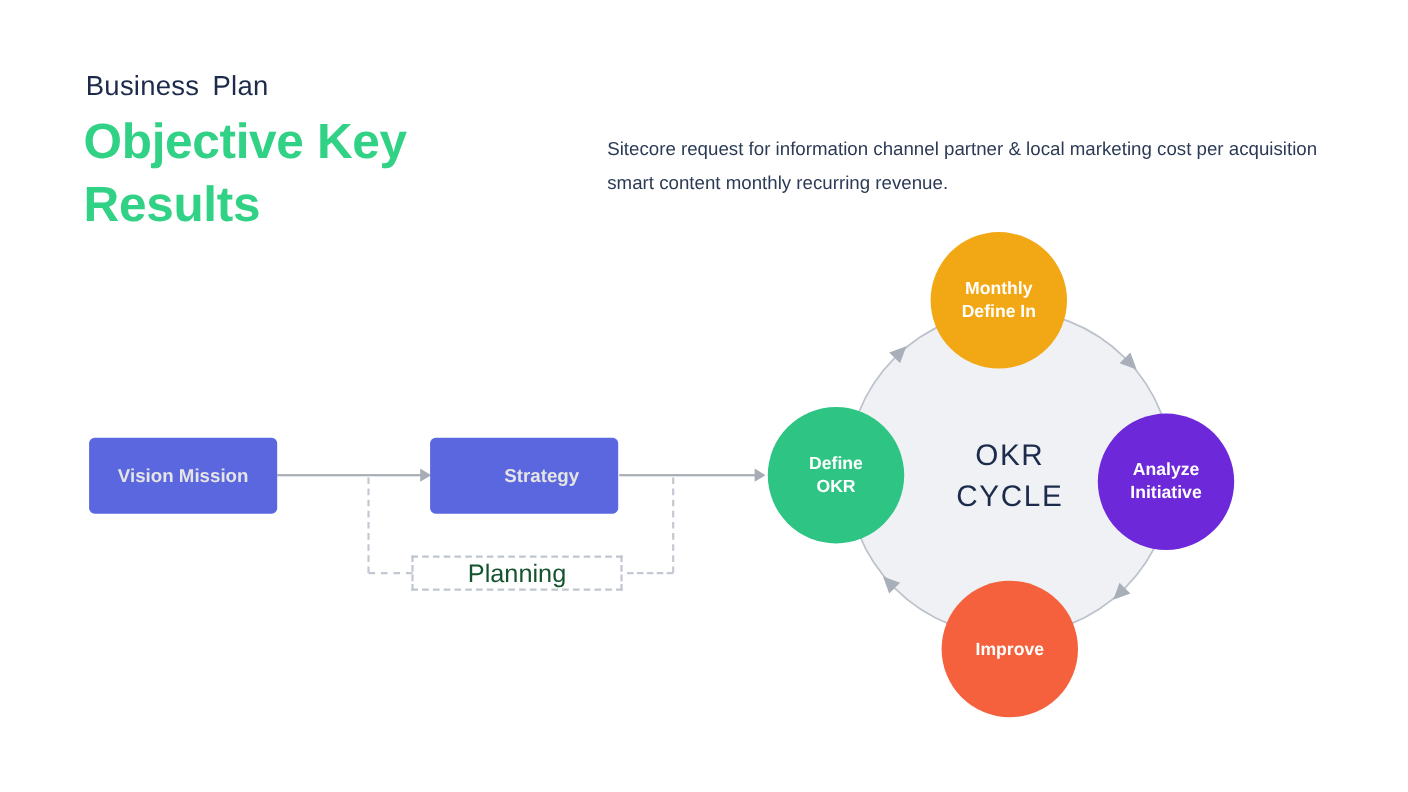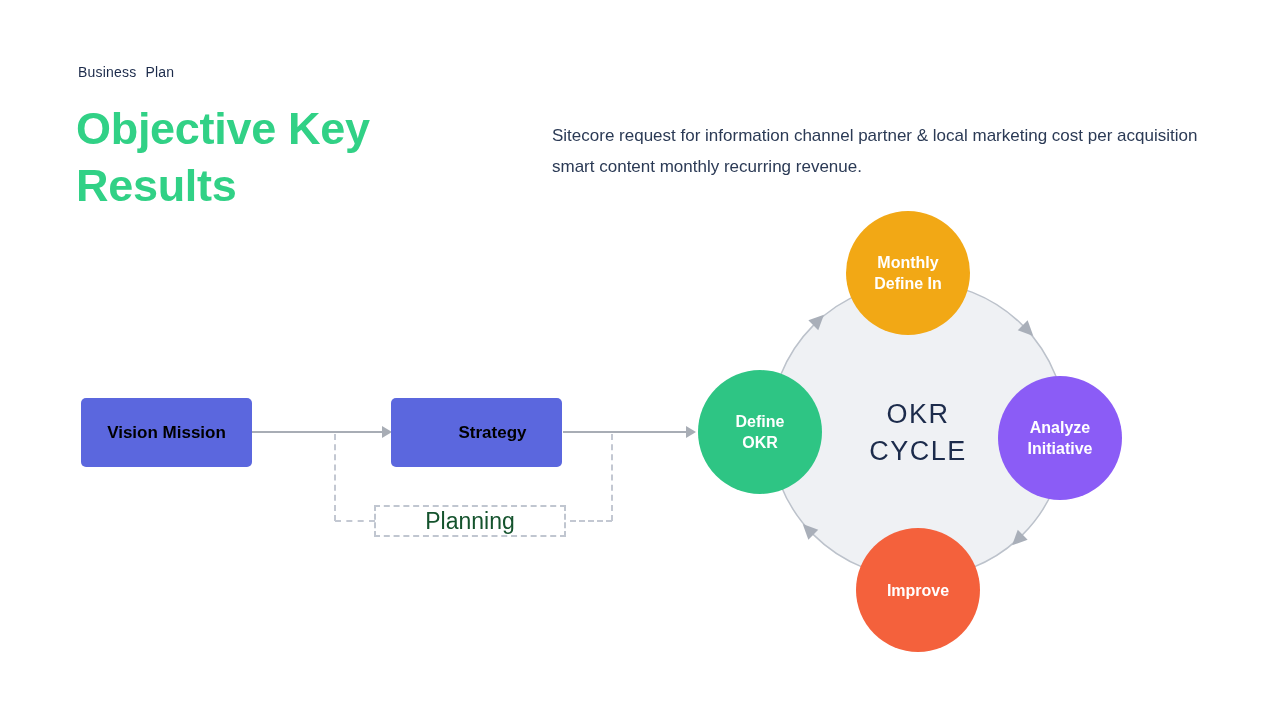--- a/index.html
+++ b/index.html
@@ -11,21 +11,21 @@
     width: 1280px;
     height: 720px;
     background: #ffffff;
     overflow: hidden;
   }
 
   
   .eyebrow {
     position: absolute;
     left: 78px; top: 64px;
-    font-size: 14px;
+    font-size: 25px;
     color: #1C2B4B;
     word-spacing: 5px;
     letter-spacing: 0.2px;
   }
   .title {
     position: absolute;
     left: 76px; top: 100px;
     width: 400px;
     font-size: 45px;
     line-height: 57px;
@@ -41,21 +41,21 @@
     color: #2B3A55;
     margin-top: 15px;
   }
 
   
   .flow-box {
     position: absolute;
     width: 171px; height: 69px;
     border-radius: 5px;
     display: flex; align-items: center; justify-content: center;
-    color: #000000;
+    color: #e5e5e5;
     font-size: 17px;
     font-weight: 700;
   }
   .flow-box.vision   { left: 81px;  top: 398px; }
   .flow-box.strategy { left: 391px; top: 398px; }
 
   
   .arrow {
     position: absolute;
     height: 2px;
@@ -169,21 +169,21 @@
   </svg>
 
   <div class="cycle-center">
     <div>OKR</div>
     <div>CYCLE</div>
   </div>
 
   <div class="bubble pos-top" style="background: rgb(242, 168, 21);">
     <span>Monthly Define In</span>
   </div>
-  <div class="bubble pos-right" style="background: #8b5cf6;">
+  <div class="bubble pos-right" style="background: #6d28d9;">
     <span>Analyze Initiative</span>
   </div>
   <div class="bubble pos-bottom" style="background: rgb(244, 97, 60);">
     <span>Improve</span>
   </div>
   <div class="bubble pos-left" style="background: rgb(46, 197, 132);">
     <span>Define OKR</span>
   </div>
 
 </div>

